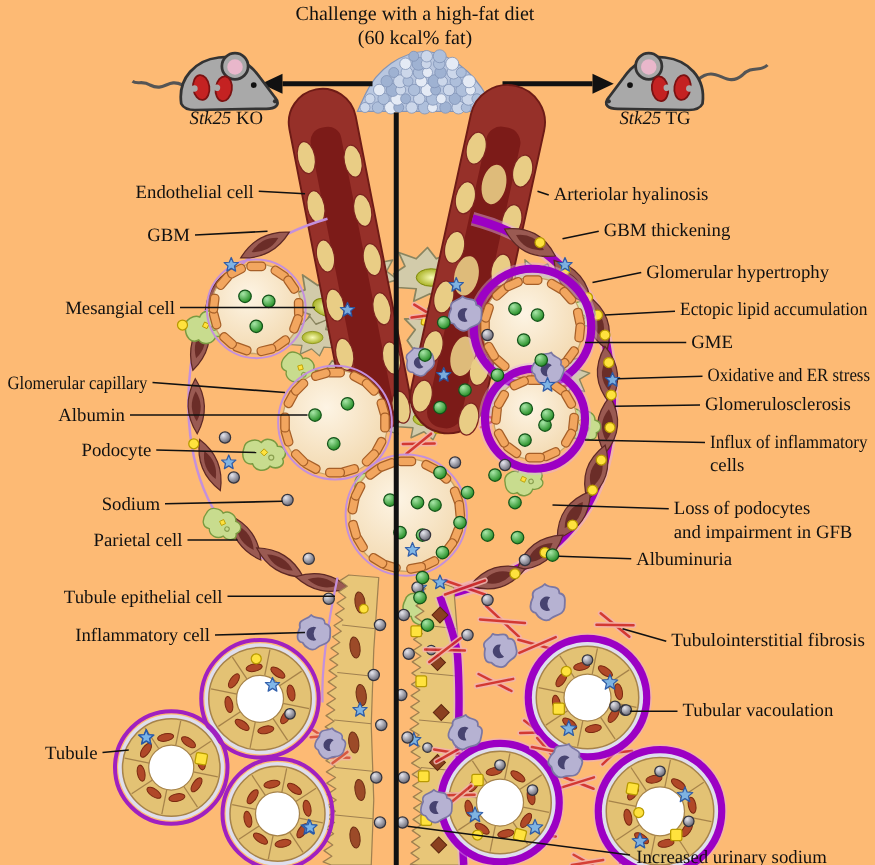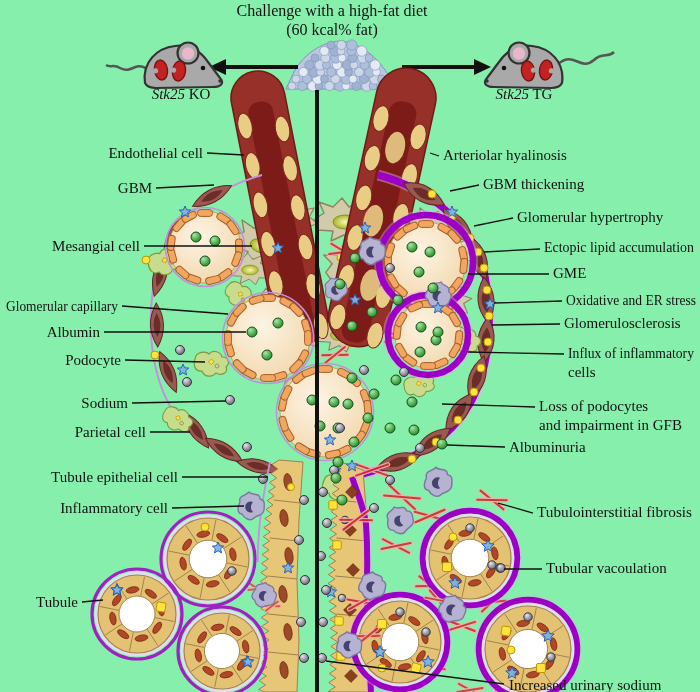--- a/index.html
+++ b/index.html
@@ -1,16 +1,16 @@
 <!DOCTYPE html>
 <html><head>
 <meta charset="utf-8">
 <style>
   html,body{margin:0;padding:0;background:#fff;}
-  #stage{position:relative;width:700px;height:692px;background:#86efac;overflow:hidden;
+  #stage{position:relative;width:700px;height:692px;background:#fdba74;overflow:hidden;
          font-family:"Liberation Serif", serif;}
   svg text{font-family:"Liberation Serif", serif; fill:#111;}
   .lbl{font-size:15px;}
   .ttl{font-size:16px;}
   .mouse-lbl{font-size:15px;}
 </style>
 </head>
 <body>
 
 <div id="stage">

